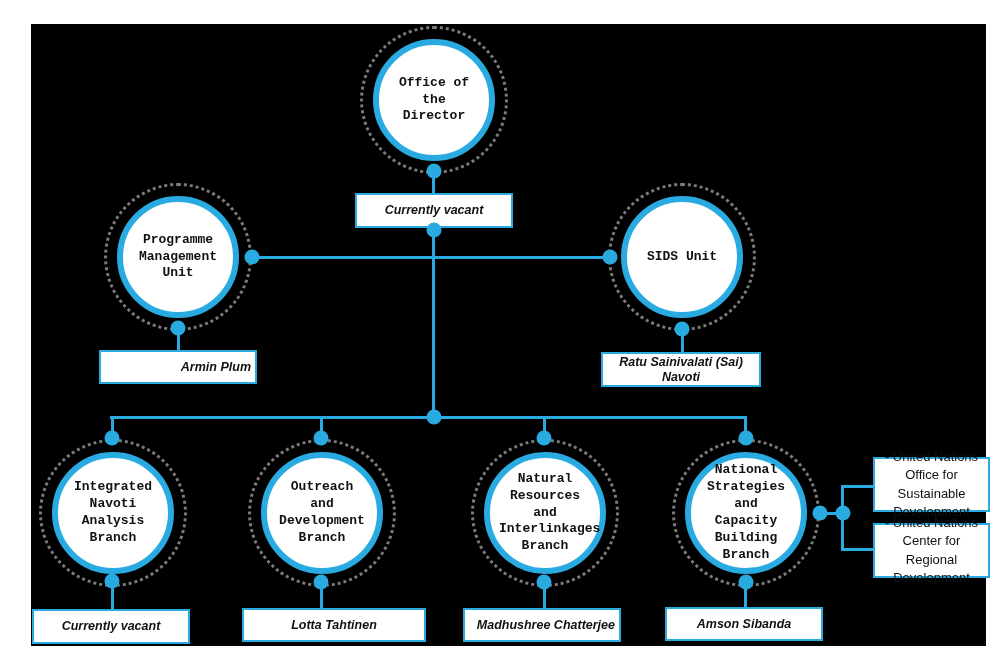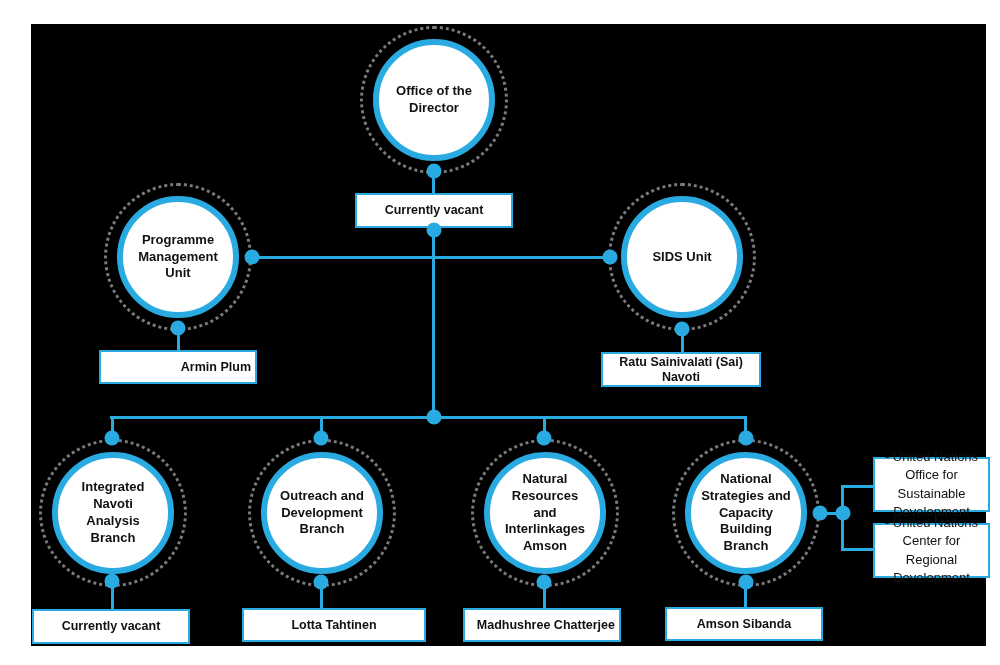--- a/index.html
+++ b/index.html
@@ -17,23 +17,23 @@
 
   .hline,.vline{position:absolute;background:var(--accent);}
   .hline{height:3px;}
   .vline{width:3px;}
 
   .dot{position:absolute;width:15px;height:15px;border-radius:50%;background:var(--accent);transform:translate(-50%,-50%);}
 
   .node{position:absolute;width:148px;height:148px;transform:translate(-50%,-50%);}
   .ring{position:absolute;left:0;top:0;width:148px;height:148px;border:3px dotted var(--ring-dot);border-radius:50%;}
   .disc{position:absolute;left:50%;top:50%;transform:translate(-50%,-50%);width:122px;height:122px;background:var(--node-fill);border:6px solid var(--accent);border-radius:50%;display:flex;align-items:center;justify-content:center;text-align:center;}
-  .disc span{display:inline-block;max-width:92px;font-weight:bold;font-size:13px;line-height:1.3;color:var(--text);}
+  .disc span{display:inline-block;max-width:92px;font-weight:bold;font-size:13px;line-height:1.3;color:var(--text);font-family:Liberation Mono, monospace;}
 
-  .label-box{position:absolute;background:var(--node-fill);border:2px solid var(--accent);display:flex;align-items:center;justify-content:center;text-align:center;}
+  .label-box{position:absolute;background:var(--node-fill);border:2px solid var(--accent);display:flex;align-items:center;justify-content:center;text-align:center;font-style:italic;}
   .label-box span{font-weight:bold;font-size:12.5px;color:var(--text);line-height:1.2;padding:0 4px;}
 
   .side-box{position:absolute;background:var(--node-fill);border:2px solid var(--accent);display:flex;align-items:center;justify-content:center;text-align:center;}
   .side-box span{font-weight:normal;font-size:13px;color:var(--text);line-height:1.4;padding:0 5px;}
 </style>
 </head>
 <body>
 
 <div class="stage">
   <div class="board"></div>
@@ -92,21 +92,21 @@
   <div class="node" style="left:322px;top:513px;">
     <div class="ring"></div>
     <div class="disc">
       <span>Outreach and Development Branch</span>
     </div>
   </div>
 
   <div class="node" style="left:545px;top:513px;">
     <div class="ring"></div>
     <div class="disc">
-      <span>Natural Resources and Interlinkages Amson</span>
+      <span>Natural Resources and Interlinkages Branch</span>
     </div>
   </div>
 
   <div class="node" style="left:746px;top:513px;">
     <div class="ring"></div>
     <div class="disc">
       <span>National Strategies and Capacity Building Branch</span>
     </div>
   </div>
 

